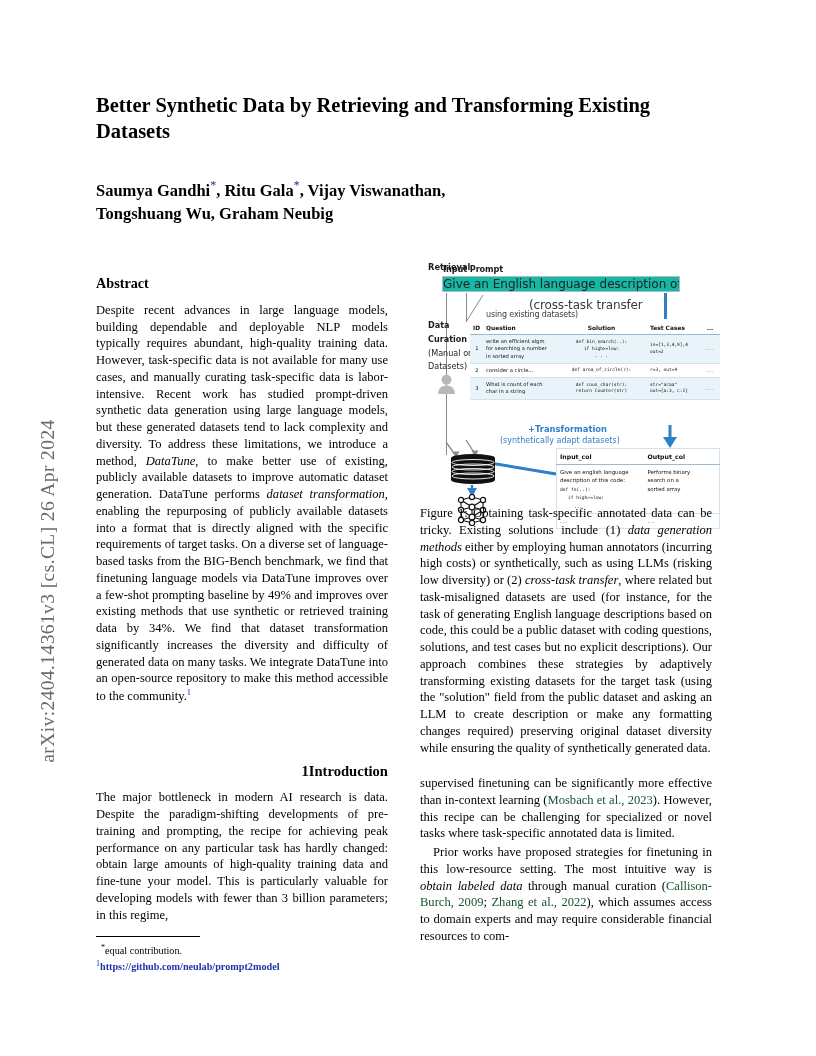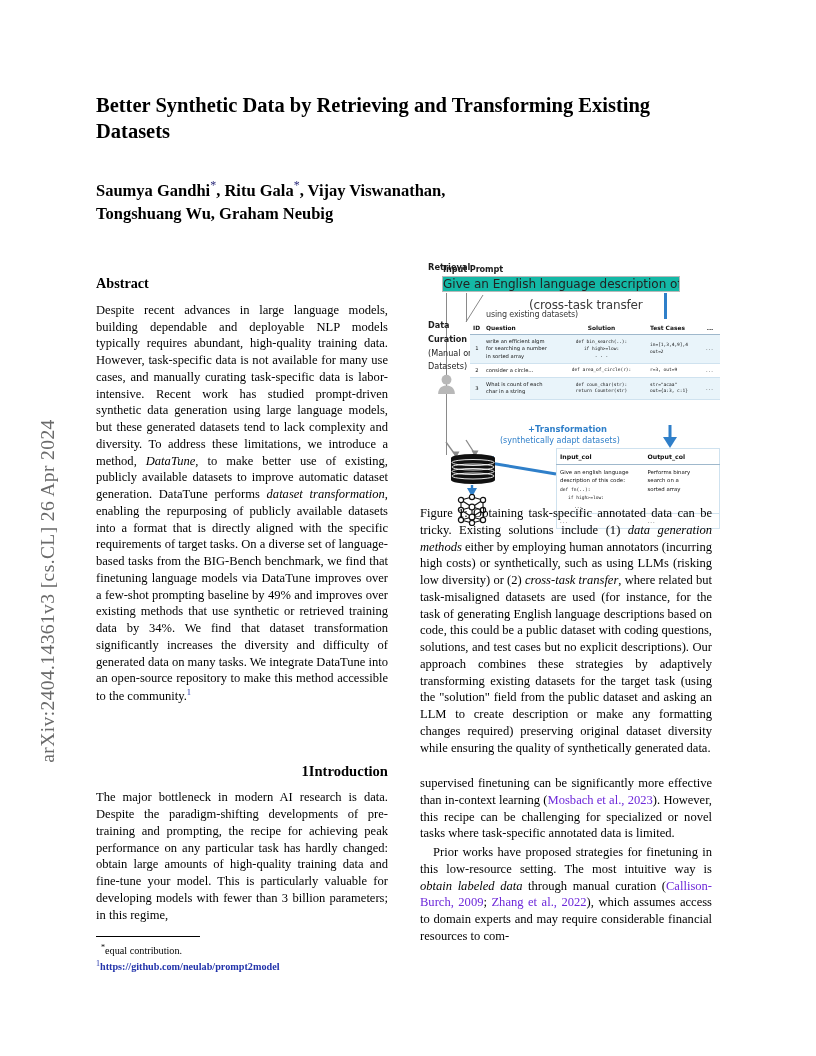--- a/index.html
+++ b/index.html
@@ -53,21 +53,21 @@
     font-size: 14.2px; font-weight: bold; margin: 12px 0 9px 0;
     text-align: left; font-family:"Liberation Serif", serif;
   }
   h3.numbered-head {
     font-size: 14.6px; font-weight: bold; margin: 0 0 8px 0; text-align:right;
   }
   h3.numbered-head .num { display:inline-block; width: 22px; }
   p.para { margin: 0 0 0 0; text-indent: 0; hyphens: manual; }
   p.para + p.para { margin-top: 2px; text-indent: 13px; }
   .it { font-style: italic; }
-  .cite { color: #6d28d9; }
+  .cite { color: #14532d; }
   .sup { font-size: 8.5px; vertical-align: super; color:#2233aa; }
 
   
   #abstract-body { margin-top: 2px; }
 
   
   #footnote {
     position:absolute; left:96px; top:936px; width:292px;
     font-size: 10.2px; line-height: 1.38;
   }

